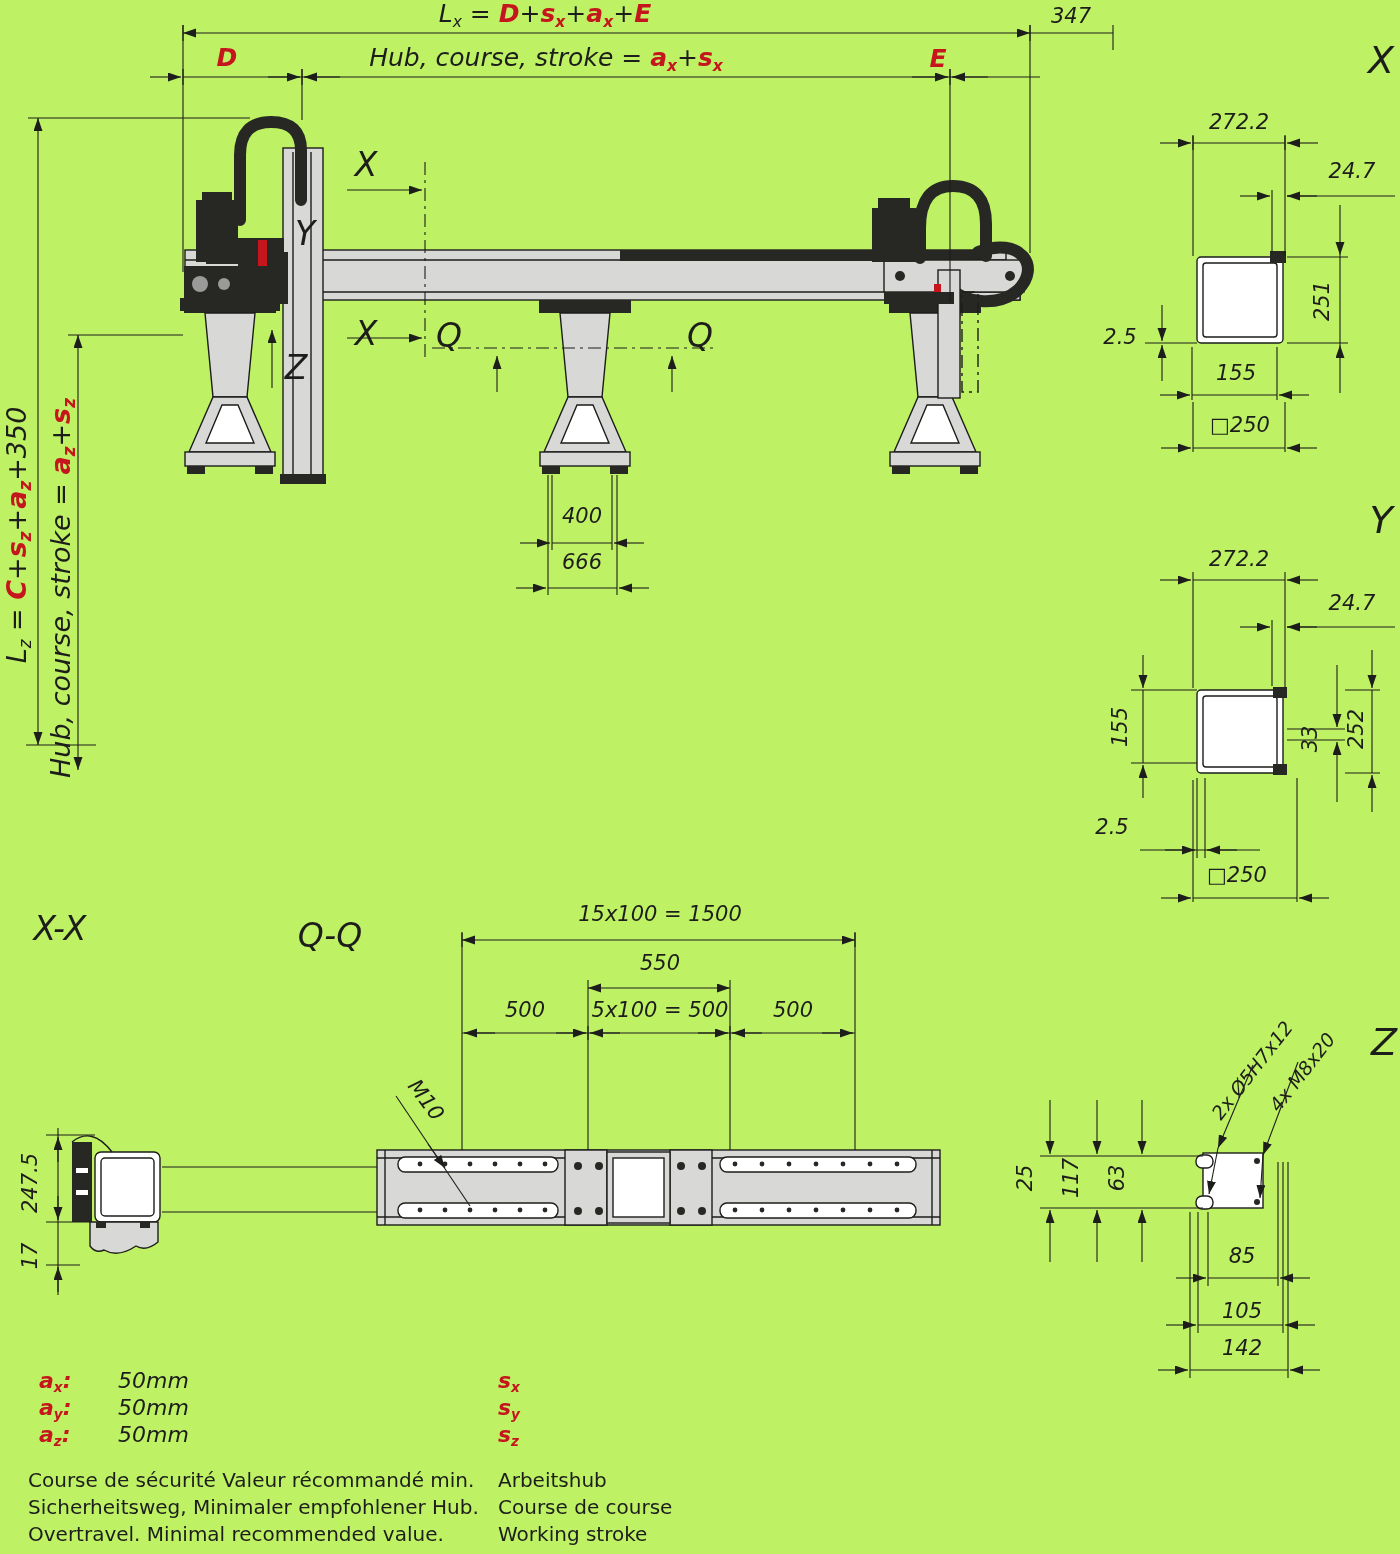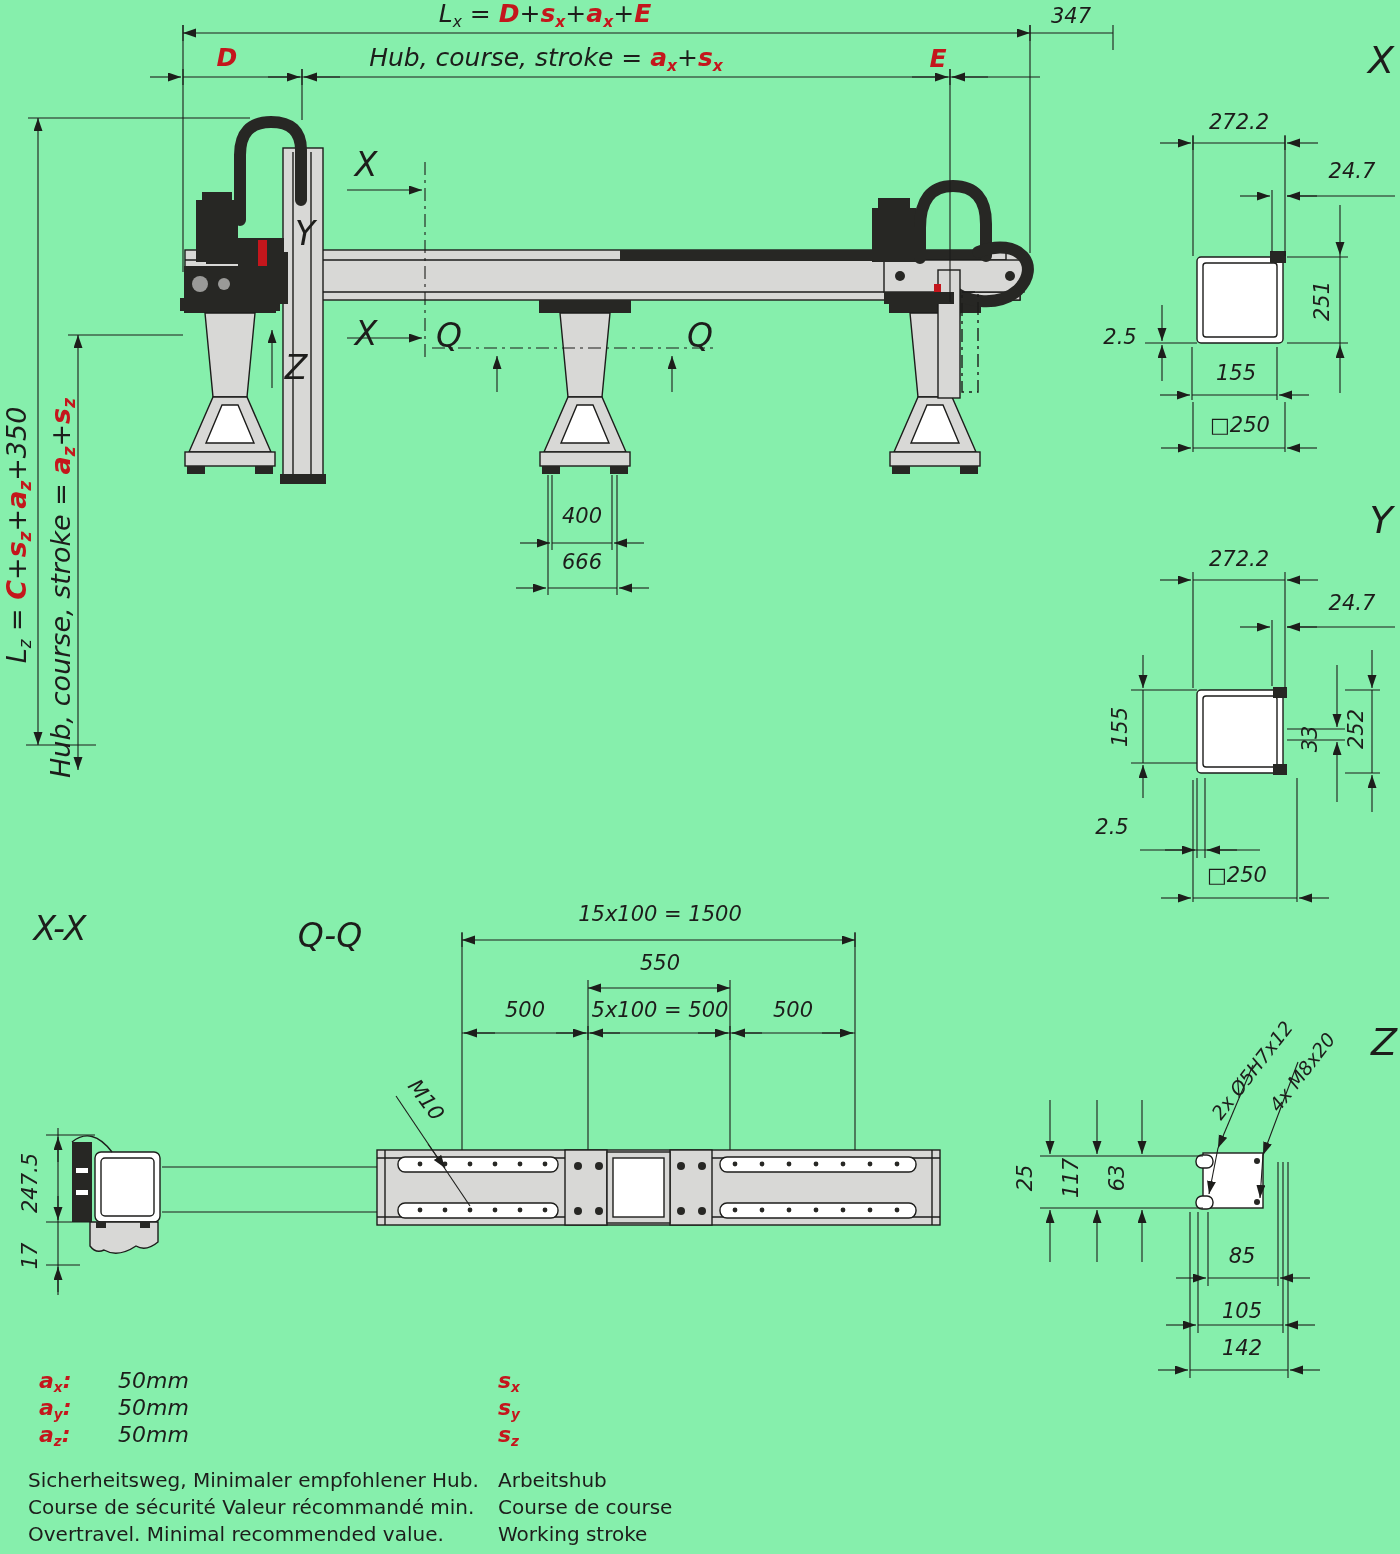--- a/index.html
+++ b/index.html
@@ -1,16 +1,16 @@
 <!DOCTYPE html>
 <html><head>
 <meta charset="utf-8">
 <style>
   html,body{margin:0;padding:0;background:#fff;}
-  .stage{position:relative;width:1400px;height:1554px;background:#86efac;overflow:hidden;
+  .stage{position:relative;width:1400px;height:1554px;background:#bef264;overflow:hidden;
          font-family:"DejaVu Sans",sans-serif;color:#1d1d1b;}
   svg{position:absolute;left:0;top:0;}
   .ln{stroke:#1d1d1b;fill:none;stroke-width:1.4;}
   .thick{stroke-width:2.2;}
   .dim{stroke:#1d1d1b;fill:none;stroke-width:1.1;}
   .fillg{fill:#d8d8d6;stroke:#1d1d1b;stroke-width:1.4;}
   .fillw{fill:#ffffff;stroke:#1d1d1b;stroke-width:1.4;}
   .filld{fill:#272724;stroke:none;}
   .fillr{fill:#c4161c;stroke:none;}
   .cable{stroke:#272724;stroke-width:12;fill:none;stroke-linecap:round;}
@@ -461,22 +461,22 @@
   </div>
   <div class="lrow">
     <span class="sym red"><span>s</span><span class="sub">y</span></span>
   </div>
   <div class="lrow">
     <span class="sym red"><span>s</span><span class="sub">z</span></span>
   </div>
 </div>
 
 <div class="legend" style="left:28px;top:1468px;">
+  <div class="note">Course de sécurité Valeur récommandé min.</div>
   <div class="note">Sicherheitsweg, Minimaler empfohlener Hub.</div>
-  <div class="note">Course de sécurité Valeur récommandé min.</div>
   <div class="note">Overtravel. Minimal recommended value.</div>
 </div>
 
 <div class="legend" style="left:498px;top:1468px;">
   <div class="note">Arbeitshub</div>
   <div class="note">Course de course</div>
   <div class="note">Working stroke</div>
 </div>
 
 </div>

